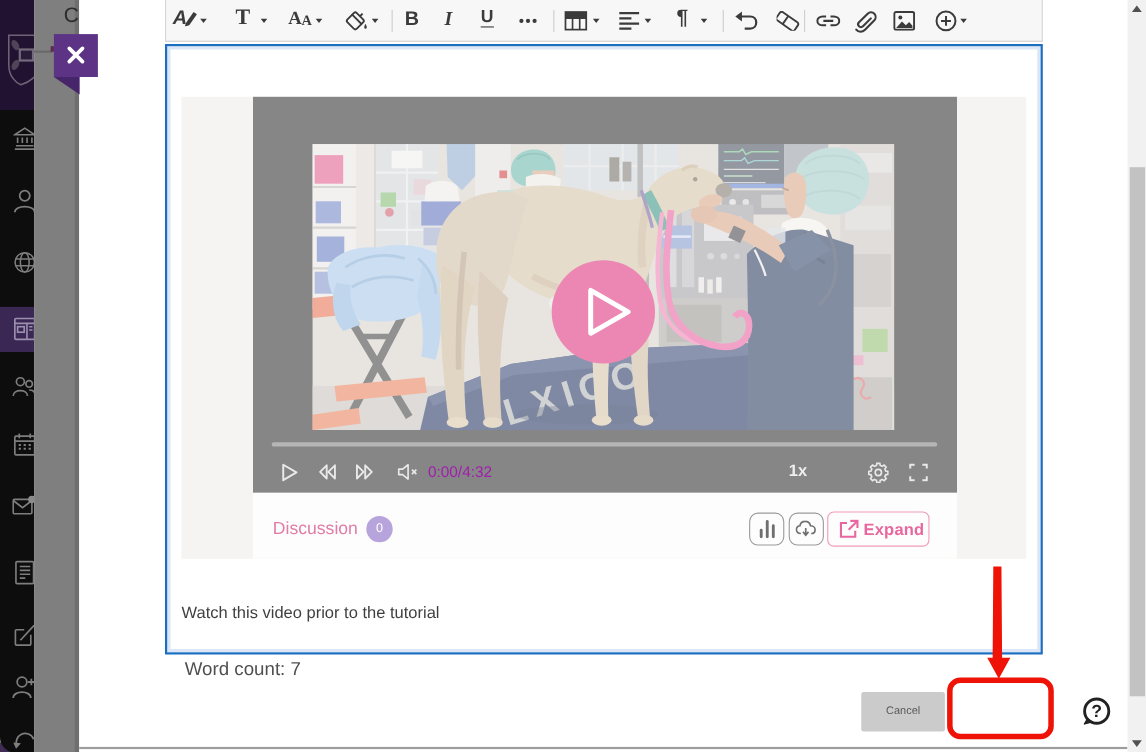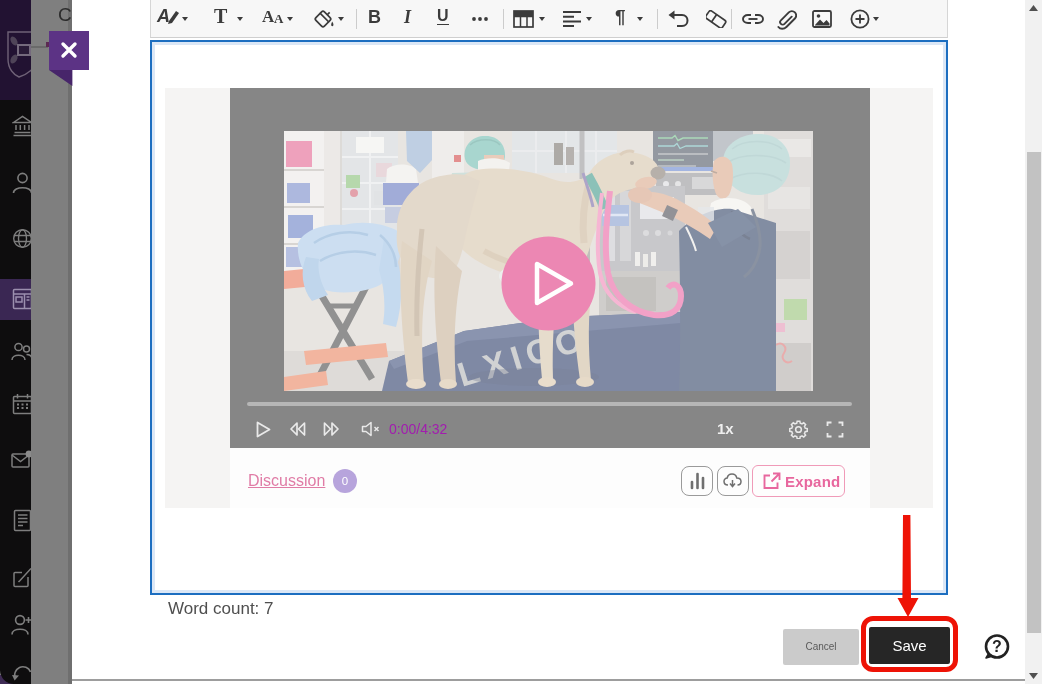--- a/index.html
+++ b/index.html
@@ -421,21 +421,21 @@
       <circle cx="12" cy="12" r="3.6" fill="none" stroke="#e9e9e9" stroke-width="1.9"></circle>
     </svg>
     <svg class="abs" style="left:826px;top:421px;" width="18" height="17" viewBox="0 0 18 17">
       <g fill="none" stroke="#e9e9e9" stroke-width="1.8">
         <path d="M1.5 5 V1.5 H5.5 M12.5 1.5 H16.5 V5 M16.5 12 V15.5 H12.5 M5.5 15.5 H1.5 V12"></path>
       </g>
     </svg>
   </div>
 
   <div class="abs" style="left:230px;top:448px;width:640px;height:60px;background:#fdfdfd;"></div>
-  <div class="abs" style="left:248px;top:472px;font-size:16px;color:#e07ca6;text-decoration:underline;">Discussion</div>
+  <div class="abs" style="left:248px;top:472px;font-size:16px;color:#e07ca6;">Discussion</div>
   <div class="abs" style="left:333px;top:469px;width:24px;height:24px;border-radius:50%;background:#b7a4dc;color:#fff;font-size:11.5px;text-align:center;line-height:24px;">0</div>
   <div id="discbuttons">
     <div class="abs" style="left:681px;top:466px;width:32px;height:30px;border:1.4px solid #9a9a9a;border-radius:8px;background:#fdfdfd;"></div>
     <svg class="abs" style="left:690px;top:472px;" width="15" height="18" viewBox="0 0 15 18">
       <g stroke="#6f6f6f" stroke-width="2.6" stroke-linecap="round" fill="none">
         <path d="M2 16 V10"></path>
           <path d="M7.5 16 V2"></path>
           <path d="M13 16 V6"></path>
       </g>
     </svg>
@@ -447,25 +447,25 @@
     <div class="abs" style="left:752px;top:465px;width:93px;height:32px;border:1.8px solid #f09ab8;border-radius:6px;background:#fefdfd;"></div>
     <svg class="abs" style="left:762px;top:472px;" width="19" height="18" viewBox="0 0 19 18">
       <g fill="none" stroke="#e8679e" stroke-width="1.9">
         <path d="M8 3.5 H2.5 V16 H15.5 V10.5"></path>
         <path d="M11 1.5 H17.5 V8 M17 2 L9.5 9.5"></path>
       </g>
     </svg>
     <div class="abs" style="left:785px;top:473px;font-size:15px;font-weight:bold;color:#e8679e;letter-spacing:0.2px;">Expand</div>
   </div>
 
+  <div class="abs" style="left:165px;top:549px;font-size:15px;color:#3f3f3f;">Watch this video prior to the tutorial</div>
 
   <div class="abs" style="left:168px;top:599px;font-size:17px;color:#4f4f4f;">Word count: 7</div>
 
   <div class="abs" style="left:783px;top:629px;width:76px;height:36px;background:#cbcbcb;border-radius:2px;color:#5a5a5a;font-size:10px;text-align:center;line-height:36px;">Cancel</div>
-  <div class="abs" style="left:869px;top:627px;width:81px;height:37px;background:#262626;border-radius:2px;color:#ffffff;font-size:15px;text-align:center;line-height:37px;">Save</div>
 
   <div class="abs" style="left:861px;top:616px;width:97px;height:56px;border:5px solid #ee1306;border-radius:12px;"></div>
   <svg class="abs" style="left:895px;top:513px;" width="28" height="106" viewBox="0 0 28 106">
     <polygon points="8,2 15.4,2 16,85 23.5,85 13,104 2.5,85 7.4,85" fill="#ee1306"></polygon>
   </svg>
 
   <svg class="abs" style="left:983px;top:633px;" width="28" height="28" viewBox="0 0 28 28">
     <circle cx="14" cy="13.5" r="11" fill="#fff" stroke="#222" stroke-width="2.6"></circle>
     <path d="M6 20 L3 25 L10 23" fill="#222" stroke="#222" stroke-width="1.5" stroke-linejoin="round"></path>
     <text x="14" y="19" font-size="16" font-weight="bold" fill="#222" text-anchor="middle" font-family="Liberation Sans, sans-serif">?</text>

